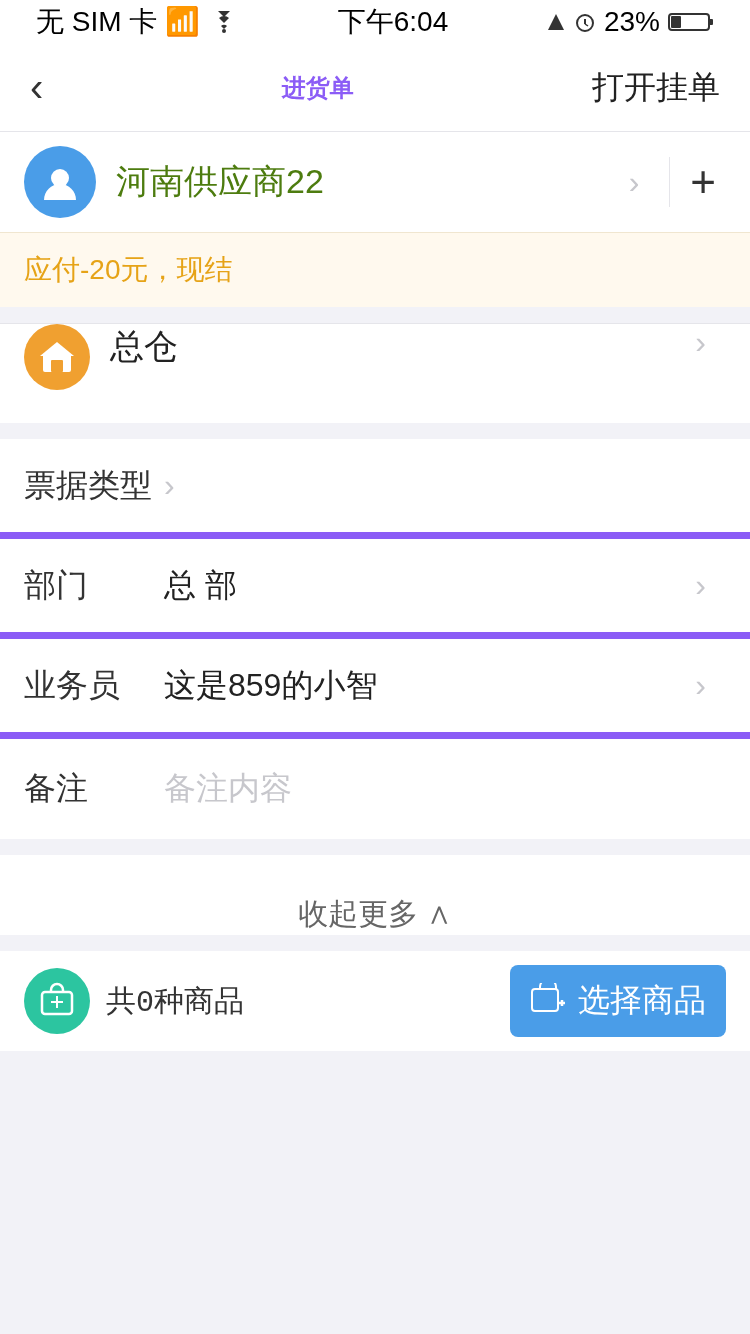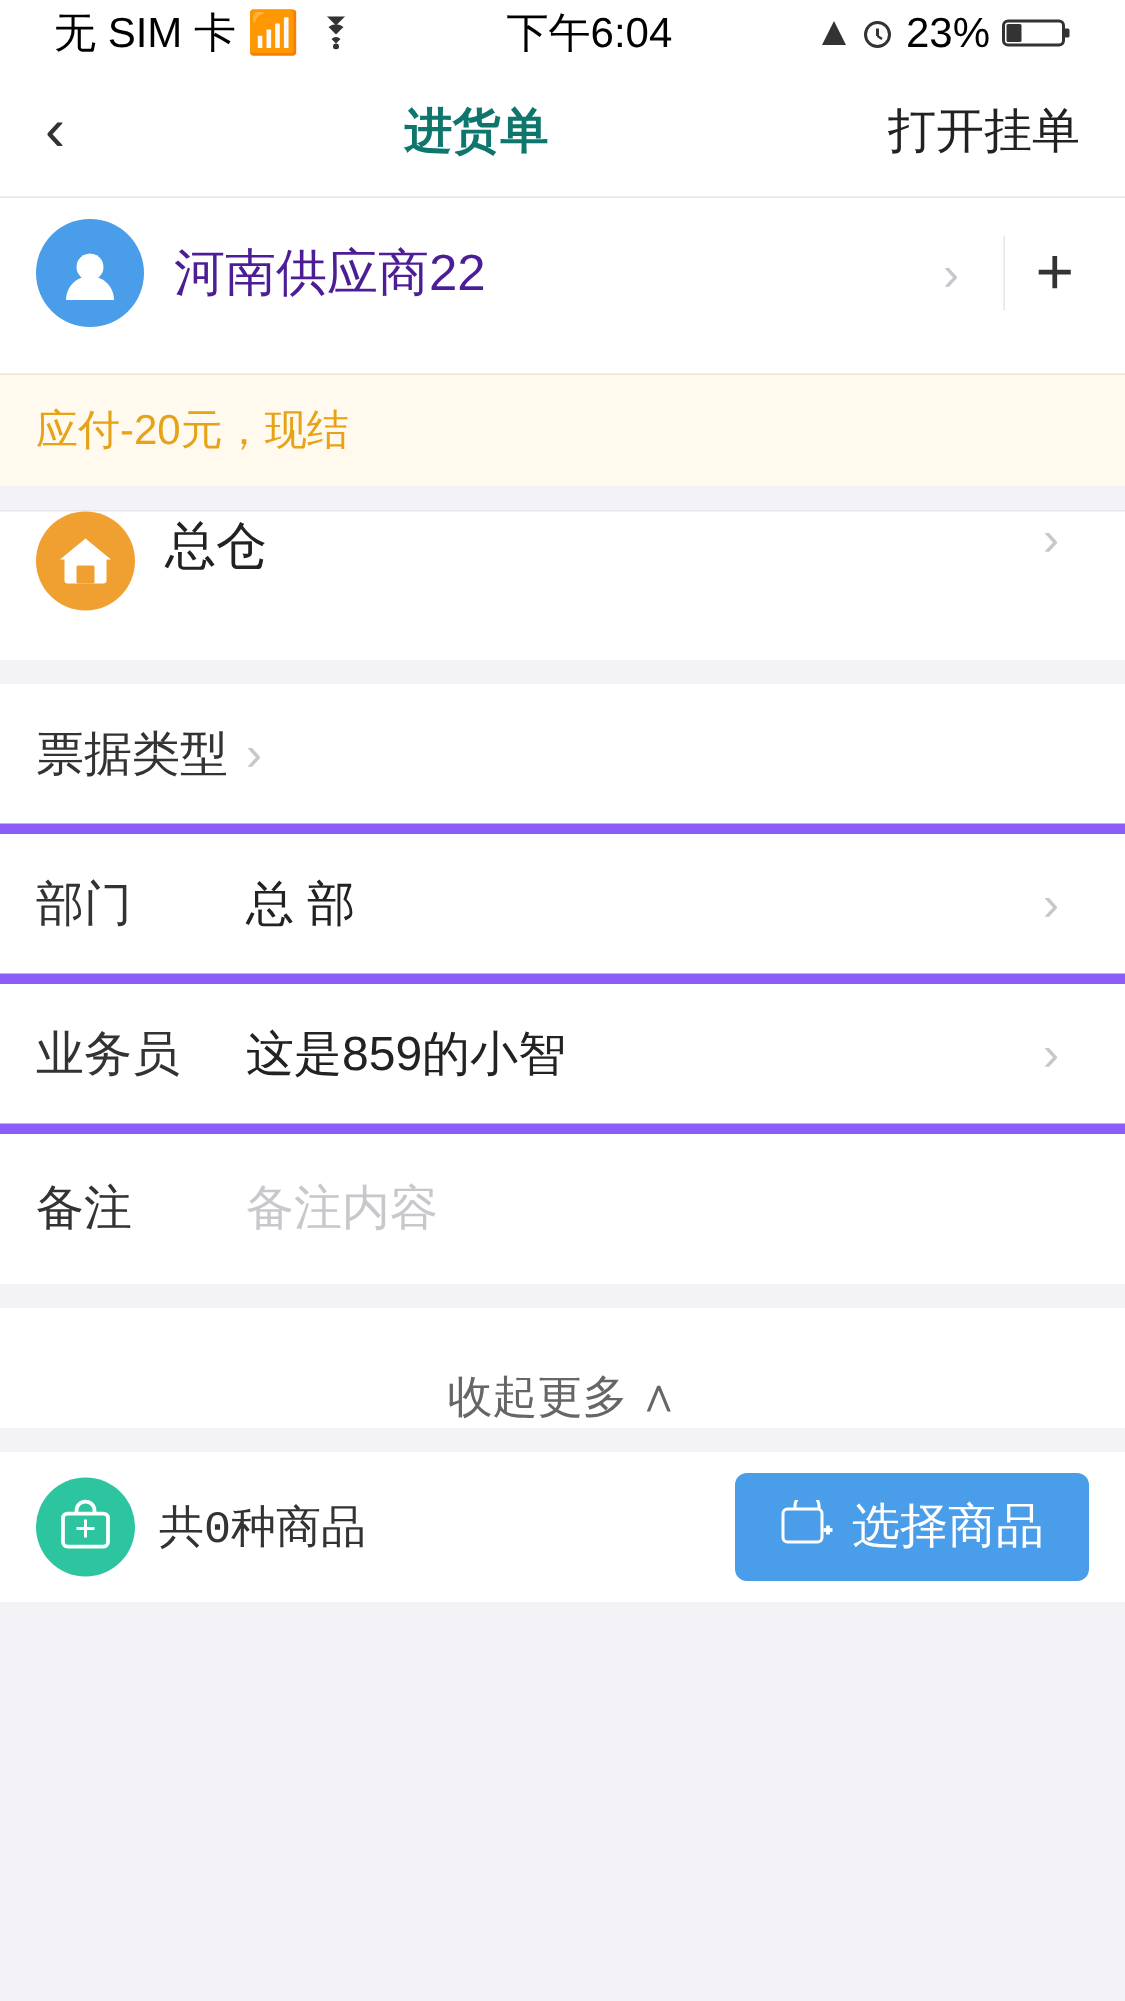--- a/index.html
+++ b/index.html
@@ -35,23 +35,23 @@
       justify-content: space-between;
       padding: 0 30px;
       border-bottom: 1px solid #e5e5ea;
     }
     .nav-back {
       font-size: 40px;
       color: #333;
       cursor: pointer;
     }
     .nav-title {
-      font-size: 32px;
+      font-size: 24px;
       font-weight: 600;
-      color: #0f766e;
+      color: #8b5cf6;
     }
     .nav-action {
       font-size: 32px;
       color: #222;
       cursor: pointer;
     }
 
     
     .content {
       background: #f2f2f7;
@@ -79,21 +79,21 @@
       display: flex;
       align-items: center;
       justify-content: center;
       margin-right: 20px;
       flex-shrink: 0;
     }
     .supplier-avatar svg { width: 44px; height: 44px; }
     .supplier-name {
       flex: 1;
       font-size: 34px;
-      color: #4c1d95;
+      color: #4d7c0f;
     }
     .chevron-icon {
       color: #c7c7cc;
       font-size: 32px;
       margin-right: 20px;
     }
     .divider-v {
       width: 1px;
       height: 50px;
       background: #e5e5ea;
@@ -106,21 +106,20 @@
       cursor: pointer;
     }
 
     
     .notice-banner {
       background: #fff9ee;
       padding: 18px 24px;
       font-size: 28px;
       color: #e6a317;
       border-top: 1px solid #f0e6d0;
-      margin-top: 17px;
     }
 
     
     .warehouse-row {
       display: flex;
       align-items: flex-start;
       padding: 0 24px;
       height: 100px;
       background: #fff;
       border-top: 1px solid #e5e5ea;
@@ -210,21 +209,21 @@
       justify-content: center;
     }
     .product-count-text {
       font-size: 30px;
       color: #333;
     }
     .select-btn {
       background: #4a9de8;
       border-radius: 8px;
       height: 72px;
-      padding: 0 30px;
+      padding: 0 20px;
       display: flex;
       align-items: center;
       gap: 12px;
       cursor: pointer;
     }
     .select-btn-text {
       font-size: 32px;
       color: #fff;
     }
 

